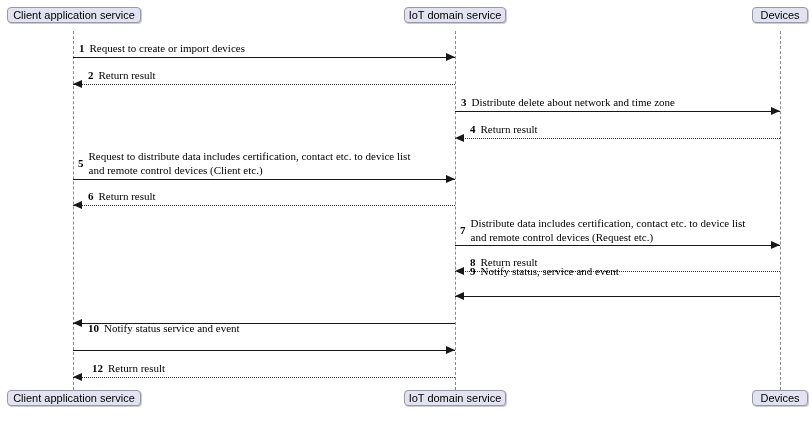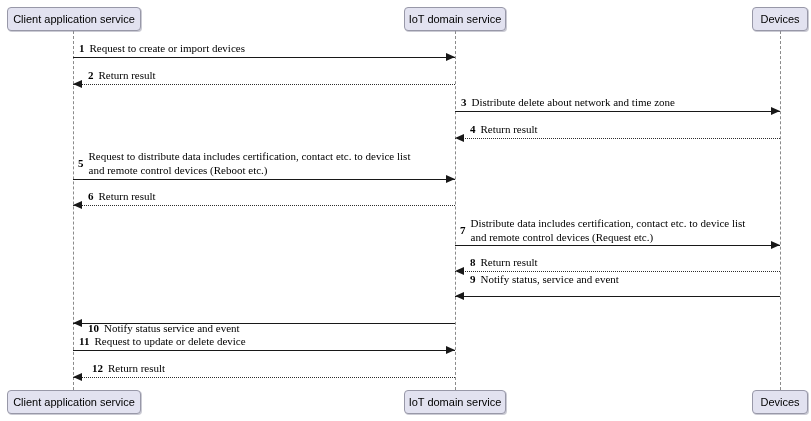--- a/index.html
+++ b/index.html
@@ -14,21 +14,21 @@
   }
   .lifeline {
     position: absolute;
     top: 31px;
     height: 359px;
     width: 0;
     border-left: 1px dashed #8b8b8b;
   }
   .participant {
     position: absolute;
-    height: 24px;
+    height: 16px;
     background: #e2e2f0;
     border: 1px solid #9898a8;
     border-radius: 4px;
     box-shadow: 1px 1px 0 rgba(140,140,160,0.45);
     display: flex;
     align-items: center;
     justify-content: center;
     font-size: 11px;
     box-sizing: border-box;
     white-space: nowrap;
@@ -105,54 +105,51 @@
   <div class="mline solid arrow-right" style="left:455px;top:111px;width:325px"></div>
 
   <div class="mlabel" style="left:470px;top:122px">
     <span class="num">4</span><span class="txt">Return result</span>
   </div>
   <div class="mline dotted arrow-left" style="left:455px;top:138px;width:325px"></div>
 
   <div class="mlabel two" style="left:78px;top:149px">
     <span class="num">5</span>
       <span class="txt">Request to distribute data includes certification, contact etc. to device list
-and remote control devices (Reboot etc.)</span>
+and remote control devices (Client etc.)</span>
   </div>
   <div class="mline solid arrow-right" style="left:73px;top:179px;width:382px"></div>
 
   <div class="mlabel" style="left:88px;top:189px">
     <span class="num">6</span><span class="txt">Return result</span>
   </div>
   <div class="mline dotted arrow-left" style="left:73px;top:205px;width:382px"></div>
 
   <div class="mlabel two" style="left:460px;top:216px">
     <span class="num">7</span>
       <span class="txt">Distribute data includes certification, contact etc. to device list
 and remote control devices (Request etc.)</span>
   </div>
   <div class="mline solid arrow-right" style="left:455px;top:245px;width:325px"></div>
 
   <div class="mlabel" style="left:470px;top:255px">
     <span class="num">8</span><span class="txt">Return result</span>
   </div>
   <div class="mline dotted arrow-left" style="left:455px;top:271px;width:325px"></div>
 
-  <div class="mlabel" style="left:470px;top:272px">
+  <div class="mlabel" style="left:470px;top:264px">
     <span class="num">9</span><span class="txt">Notify status, service and event</span>
   </div>
   <div class="mline solid arrow-left" style="left:455px;top:296px;width:325px"></div>
 
   <div class="mlabel" style="left:88px;top:321px">
     <span class="num">10</span><span class="txt">Notify status service and event</span>
   </div>
   <div class="mline solid arrow-left" style="left:73px;top:323px;width:382px"></div>
 
-  <div class="mlabel" style="left:79px;top:334px">
-    <span class="num">11</span><span class="txt">Request to update or delete device</span>
-  </div>
   <div class="mline solid arrow-right" style="left:73px;top:350px;width:382px"></div>
 
   <div class="mlabel" style="left:92px;top:361px">
     <span class="num">12</span><span class="txt">Return result</span>
   </div>
   <div class="mline dotted arrow-left" style="left:73px;top:377px;width:382px"></div>
 
   <div class="participant" style="left:7px;top:390px;width:134px">
     <span>Client application service</span>
   </div>

